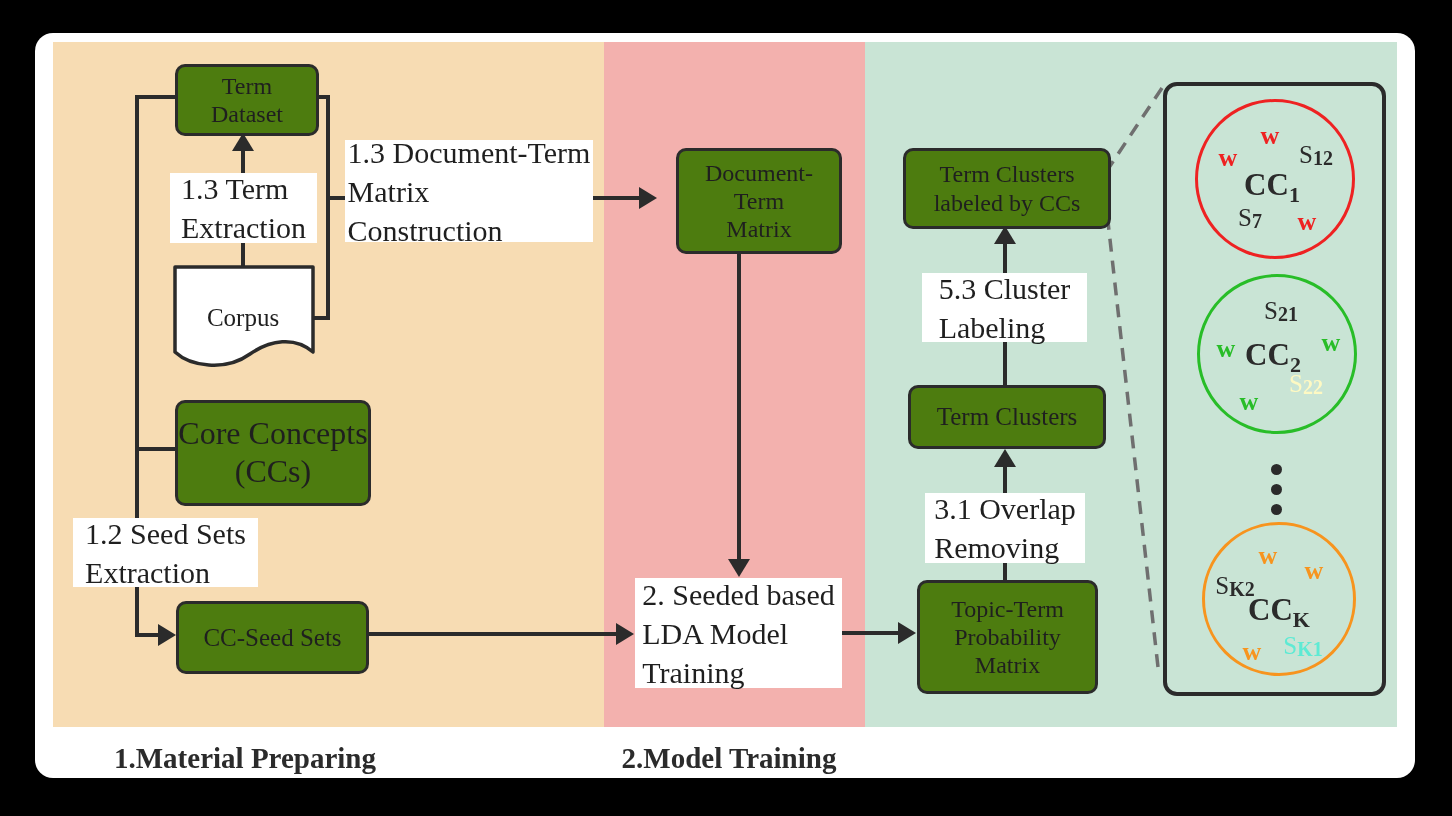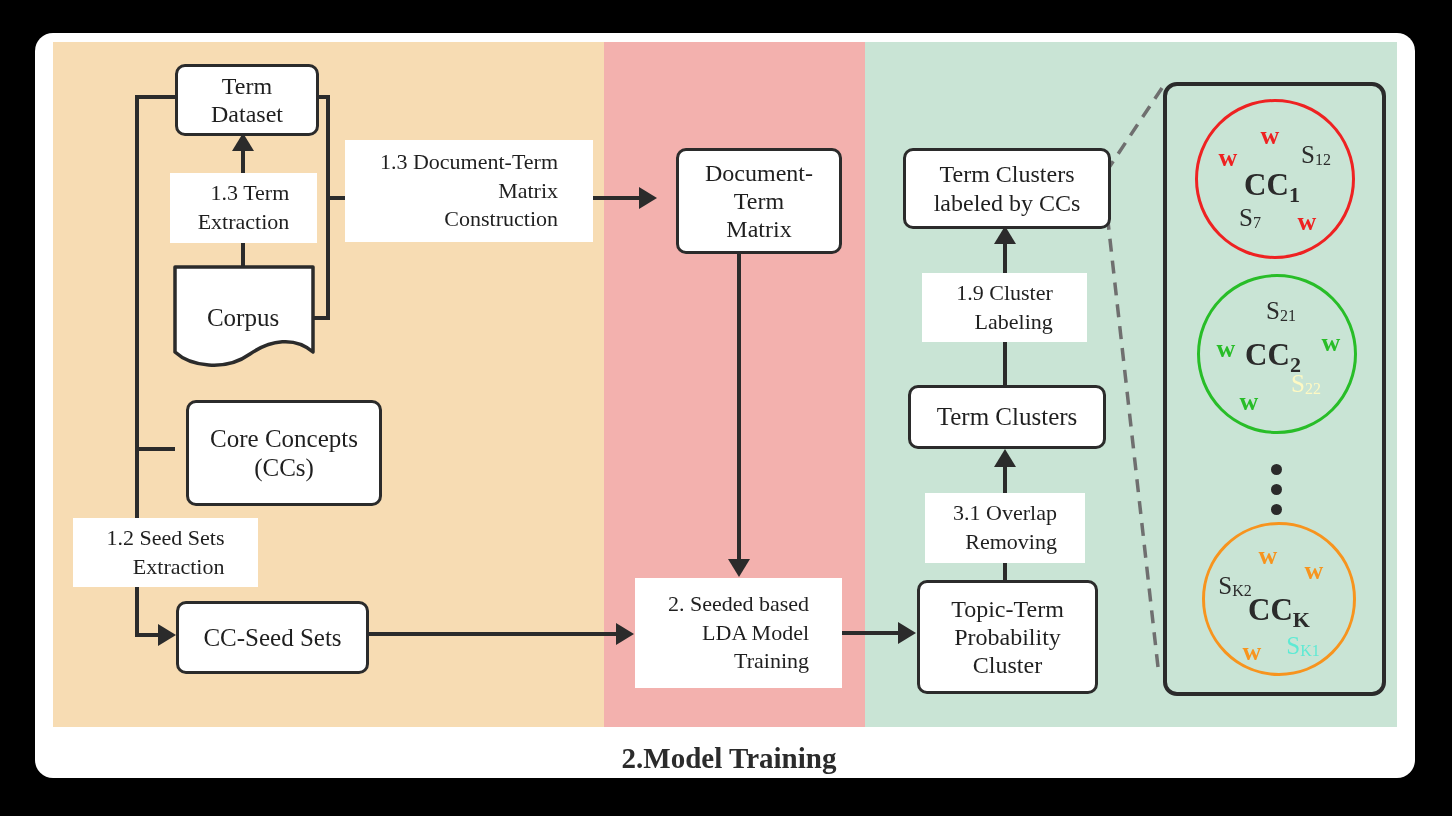--- a/index.html
+++ b/index.html
@@ -1,34 +1,34 @@
 <!DOCTYPE html>
 <html><head>
 <meta charset="utf-8">
 <style>
   html,body{margin:0;padding:0;background:#000;}
   .stage{position:relative;width:1452px;height:816px;background:#000;overflow:hidden;
          font-family:"Liberation Serif","DejaVu Serif",serif;color:#1f1f1f;}
   .card{position:absolute;left:35px;top:33px;width:1380px;height:745px;background:#ffffff;border-radius:18px;}
   .band{position:absolute;top:42px;height:685px;}
   .svg-overlay{position:absolute;left:0;top:0;width:1452px;height:816px;}
-  .node{position:absolute;background:#ffffff;border:3.5px solid #2b2b2b;border-radius:10px;
+  .node{position:absolute;background:#4d7c0f;border:3.5px solid #2b2b2b;border-radius:10px;
         display:flex;align-items:center;justify-content:center;text-align:center;
         white-space:pre-line;font-size:24px;line-height:1.18;}
   .plabel{position:absolute;background:#fff;display:flex;align-items:center;justify-content:center;
-        text-align:right;white-space:pre-line;font-size:22px;line-height:1.3;}
+        text-align:left;white-space:pre-line;font-size:30px;line-height:1.3;}
   .corpus-text{position:absolute;left:243px;top:318px;transform:translate(-50%,-50%);font-size:25px;}
   .panel{position:absolute;left:1163px;top:82px;width:215px;height:606px;
          border:4.5px solid #2b2b2b;border-radius:14px;background:transparent;}
   .circle{position:absolute;border-style:solid;border-width:3.5px;border-radius:50%;background:transparent;}
   .cc-name{position:absolute;transform:translate(-50%,-50%);font-weight:bold;font-size:31px;color:#2b2b2b;}
   .cc-name sub{font-size:22px;line-height:0;}
   .citem{position:absolute;transform:translate(-50%,-50%);font-size:25px;}
   .citem.w{font-weight:bold;font-size:26px;}
-  .citem sub{font-size:16px;line-height:0;vertical-align:-0.12em;}
+  .citem sub{font-size:20px;line-height:0;vertical-align:-0.12em;font-weight:bold;}
   .dot{position:absolute;width:11px;height:11px;border-radius:50%;background:#2b2b2b;}
   .section-label{position:absolute;top:742px;transform:translateX(-50%);font-weight:bold;font-size:29px;color:#2b2b2b;white-space:nowrap;}
   .flowline{stroke:#2b2b2b;stroke-width:4;fill:none;}
   .arrowhead{fill:#2b2b2b;stroke:none;}
   .dashline{stroke:#6f6f6f;stroke-width:3.5;fill:none;stroke-dasharray:13 9;}
   .corpus-shape{fill:#ffffff;stroke:#2b2b2b;stroke-width:3.5;stroke-linejoin:round;}
 </style>
 </head>
 <body>
 
@@ -74,40 +74,40 @@
   </svg>
 
   <div class="node" style="left:175px;top:64px;width:138px;height:66px;">Term
 Dataset</div>
   <div class="plabel" style="left:170px;top:173px;width:147px;height:70px;">1.3 Term
 Extraction</div>
   <div class="corpus-text">Corpus</div>
   <div class="plabel" style="left:345px;top:140px;width:248px;height:102px;">1.3 Document-Term
 Matrix
 Construction</div>
-  <div class="node" style="left:186px;top:400px;width:190px;height:100px;font-size:25px;">Core Concepts
+  <div class="node" style="left:175px;top:400px;width:190px;height:100px;font-size:32px;">Core Concepts
 (CCs)</div>
   <div class="plabel" style="left:73px;top:518px;width:185px;height:69px;">1.2 Seed Sets
 Extraction</div>
   <div class="node" style="left:176px;top:601px;width:187px;height:67px;font-size:25px;">CC-Seed Sets</div>
 
   <div class="node" style="left:676px;top:148px;width:160px;height:100px;">Document-
 Term
 Matrix</div>
   <div class="plabel" style="left:635px;top:578px;width:207px;height:110px;">2. Seeded based
 LDA Model
 Training</div>
 
   <div class="node" style="left:917px;top:580px;width:175px;height:108px;">Topic-Term
 Probability
-Cluster</div>
+Matrix</div>
   <div class="plabel" style="left:925px;top:493px;width:160px;height:70px;">3.1 Overlap
 Removing</div>
   <div class="node" style="left:908px;top:385px;width:192px;height:58px;font-size:25px;">Term Clusters</div>
-  <div class="plabel" style="left:922px;top:273px;width:165px;height:69px;">1.9 Cluster
+  <div class="plabel" style="left:922px;top:273px;width:165px;height:69px;">5.3 Cluster
 Labeling</div>
   <div class="node" style="left:903px;top:148px;width:202px;height:75px;">Term Clusters
 labeled by CCs</div>
 
   <div class="panel"></div>
 
   <div class="circle" style="left: 1195px; top: 99px; width: 154px; height: 154px; border-color: rgb(238, 34, 34);"></div>
   <span class="cc-name" style="left:1272px;top:185px;"><span>CC</span><sub>1</sub></span>
   <span class="citem w" style="left: 1270px; top: 136px; color: rgb(238, 34, 34);"><span>w</span><sub></sub></span>
   <span class="citem w" style="left: 1228px; top: 158px; color: rgb(238, 34, 34);"><span>w</span><sub></sub></span>
@@ -128,14 +128,15 @@
   <div class="dot" style="left:1271px;top:504px;"></div>
 
   <div class="circle" style="left: 1202px; top: 522px; width: 148px; height: 148px; border-color: rgb(247, 148, 30);"></div>
   <span class="cc-name" style="left:1279px;top:610px;"><span>CC</span><sub>K</sub></span>
   <span class="citem w" style="left: 1268px; top: 556px; color: rgb(247, 148, 30);"><span>w</span><sub></sub></span>
   <span class="citem w" style="left: 1314px; top: 571px; color: rgb(247, 148, 30);"><span>w</span><sub></sub></span>
   <span class="citem" style="left: 1235px; top: 586px; color: rgb(43, 43, 43);"><span>S</span><sub>K2</sub></span>
   <span class="citem w" style="left: 1252px; top: 652px; color: rgb(247, 148, 30);"><span>w</span><sub></sub></span>
   <span class="citem" style="left: 1303px; top: 646px; color: #5eead4;"><span>S</span><sub>K1</sub></span>
 
+  <div class="section-label" style="left:245px;">1.Material Preparing</div>
   <div class="section-label" style="left:729px;">2.Model Training</div>
 </div>
 
 </body></html>

